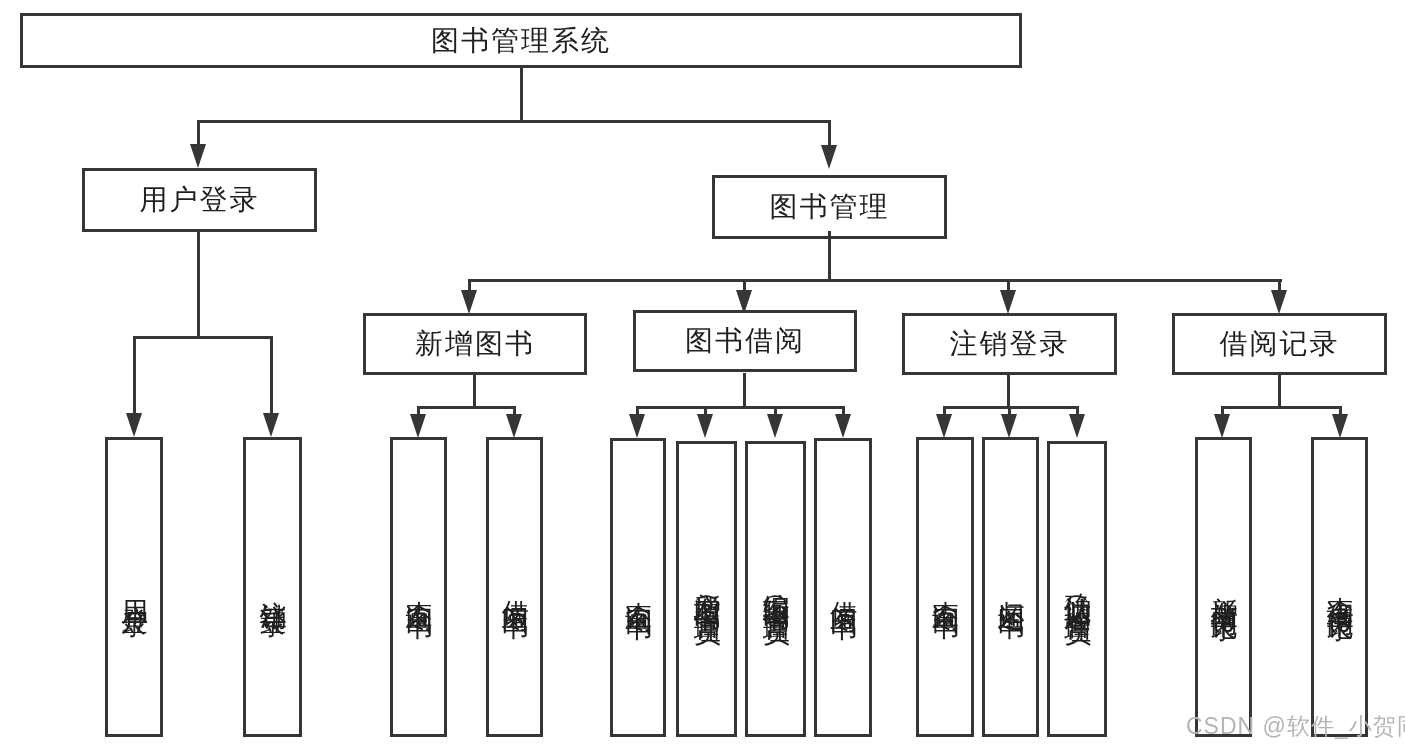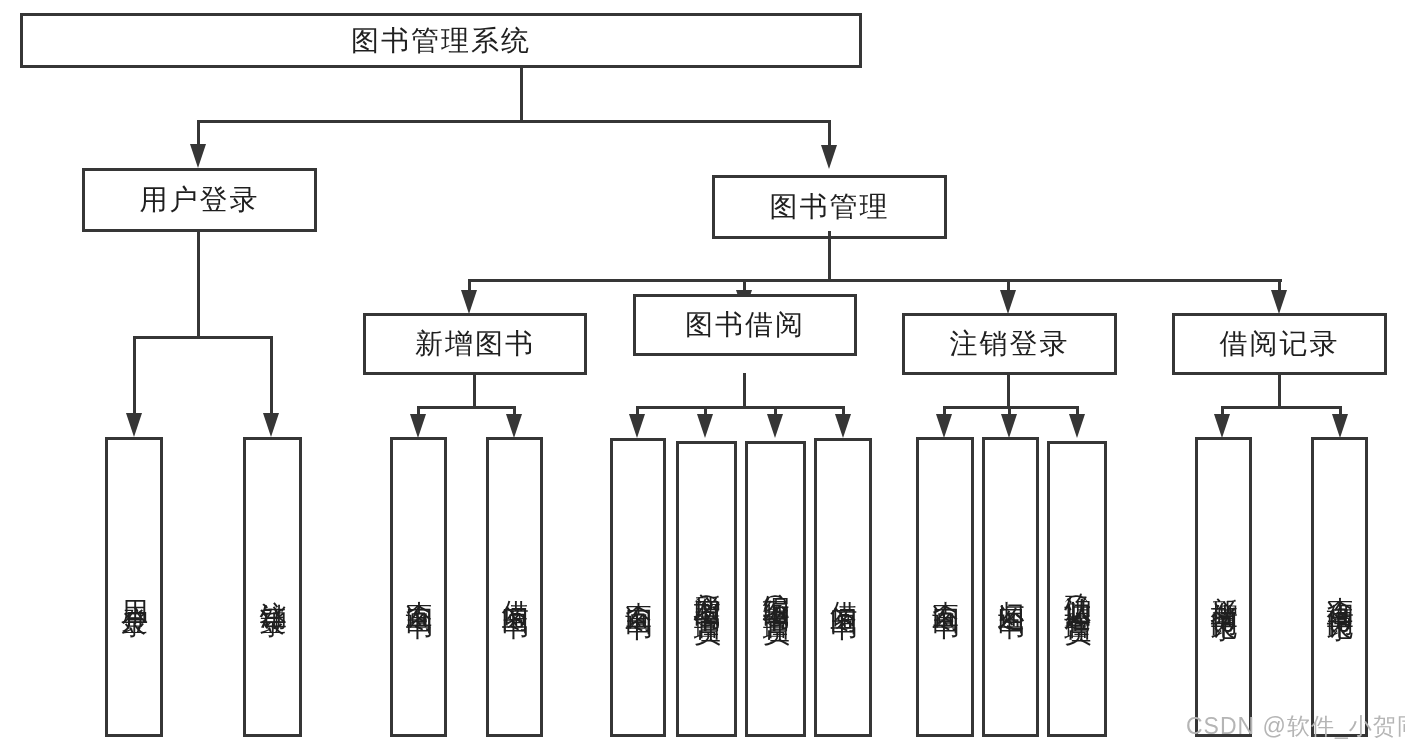--- a/index.html
+++ b/index.html
@@ -26,21 +26,21 @@
   .watermark{
     position:absolute;left:1186px;top:711px;z-index:5;
     font-size:23px;color:#b5b5b5;letter-spacing:1px;white-space:nowrap;
   }
 </style>
 </head>
 <body>
 
 <div class="canvas">
 
-  <div class="node" style="left:20px;top:13px;width:842px;height:55px">
+  <div class="node" style="left:20px;top:13px;width:1002px;height:55px">
     <span>图书管理系统</span>
   </div>
 
   <div class="line" style="left:520px;top:66px;width:3px;height:56px"></div>
   <div class="line" style="left:197px;top:120px;width:634px;height:3px"></div>
   <div class="line" style="left:197px;top:120px;width:3px;height:26px"></div>
   <div class="arrow" style="left:190px;top:144px"></div>
   <div class="line" style="left:828px;top:120px;width:3px;height:26px"></div>
   <div class="arrow" style="left:821px;top:145px"></div>
 
@@ -65,21 +65,21 @@
   <div class="line" style="left:743px;top:279px;width:3px;height:14px"></div>
   <div class="arrow" style="left:736px;top:290px"></div>
   <div class="line" style="left:1007px;top:279px;width:3px;height:14px"></div>
   <div class="arrow" style="left:1000px;top:290px"></div>
   <div class="line" style="left:1278px;top:279px;width:3px;height:14px"></div>
   <div class="arrow" style="left:1271px;top:290px"></div>
 
   <div class="node" style="left:363px;top:313px;width:224px;height:62px">
     <span>新增图书</span>
   </div>
-  <div class="node" style="left:633px;top:294px;width:224px;height:62px">
+  <div class="node" style="left:633px;top:310px;width:224px;height:62px">
     <span>图书借阅</span>
   </div>
   <div class="node" style="left:902px;top:313px;width:215px;height:62px">
     <span>注销登录</span>
   </div>
   <div class="node" style="left:1172px;top:313px;width:215px;height:62px">
     <span>借阅记录</span>
   </div>
 
   <div class="line" style="left:473px;top:373px;width:3px;height:36px"></div>

